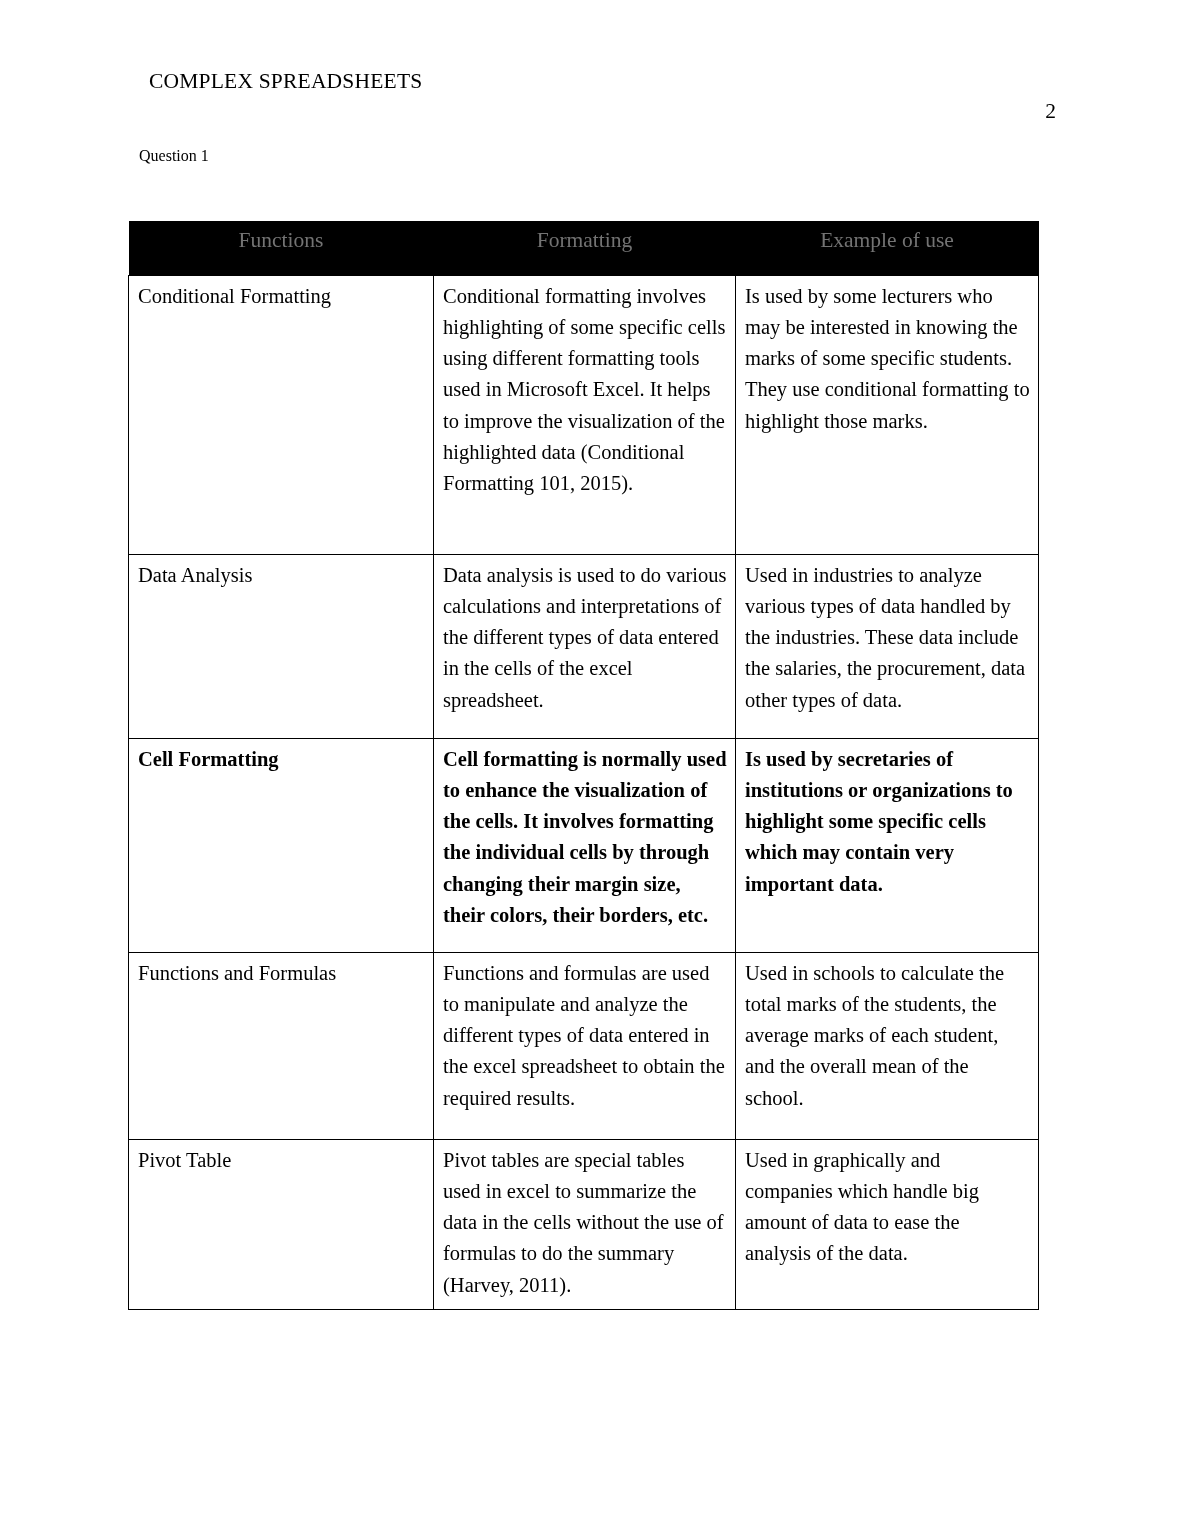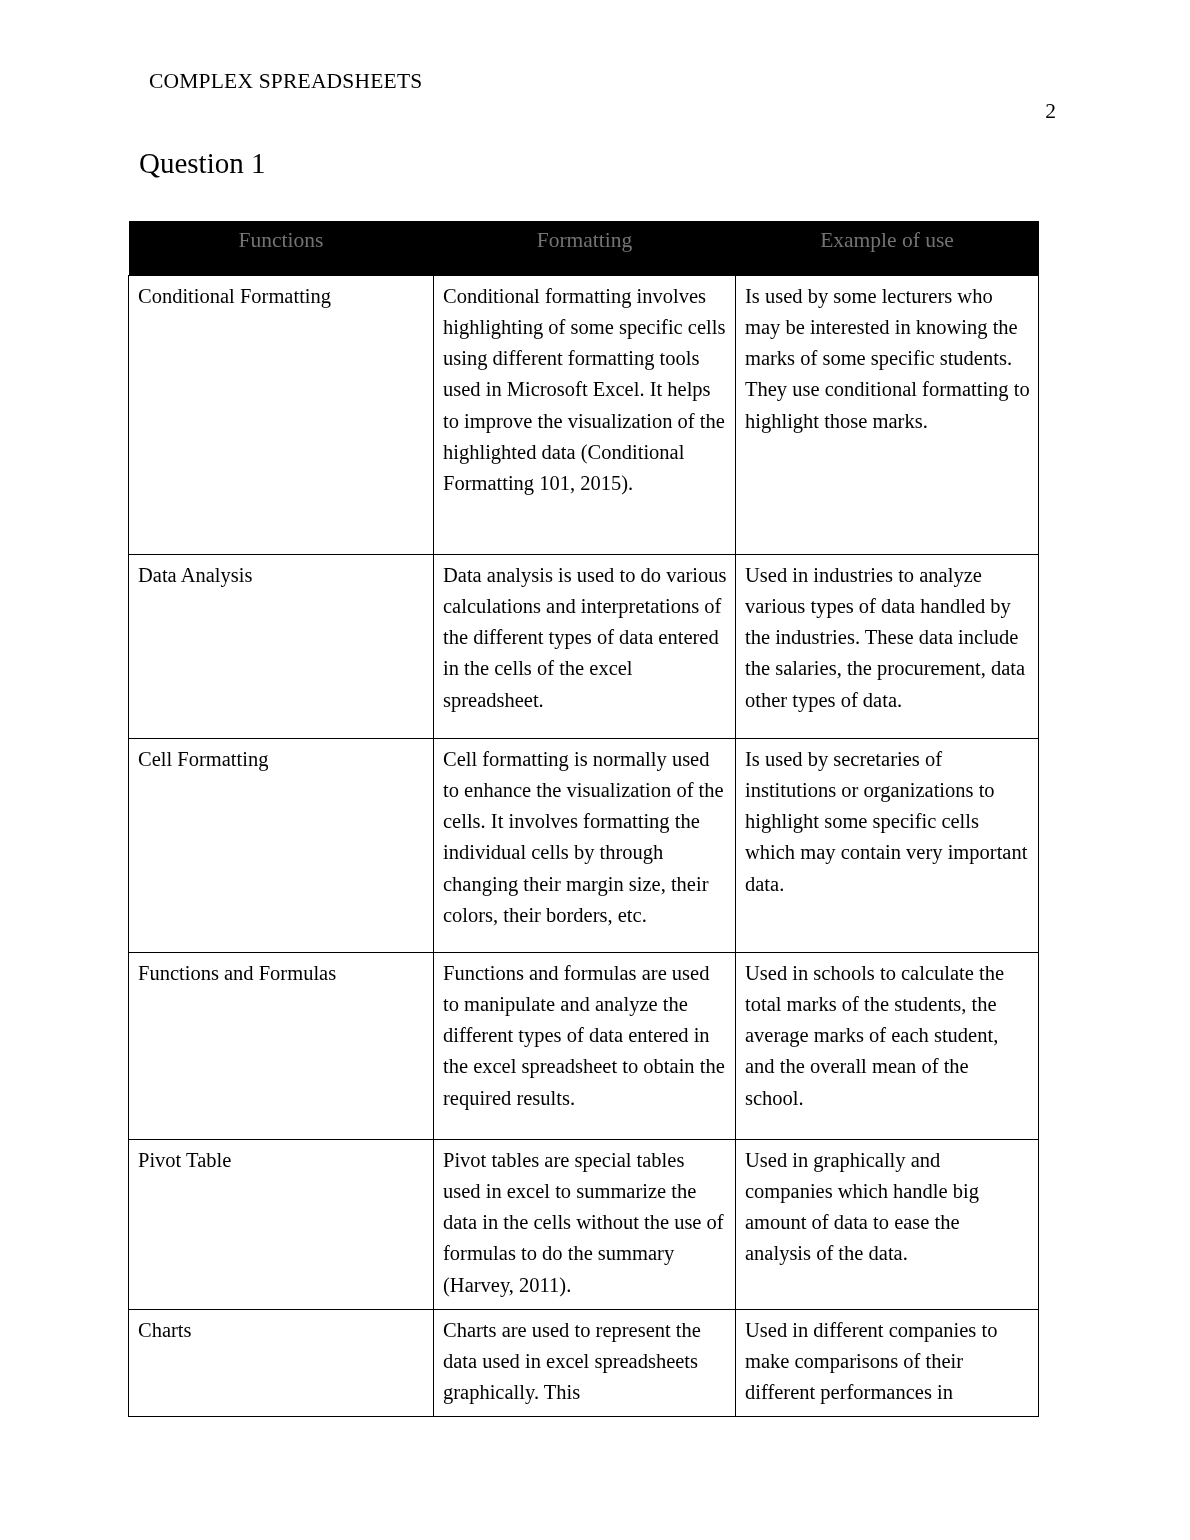--- a/index.html
+++ b/index.html
@@ -40,21 +40,21 @@
     width: 1056px;
     text-align: right;
     font-size: 21.5px;
     line-height: 1.2;
   }
 
   .question-label {
     position: absolute;
     left: 139px;
     top: 146px;
-    font-size: 29px;
+    font-size: 16px;
     line-height: 1.2;
     white-space: nowrap;
   }
 
   
   .fn-table {
     position: absolute;
     left: 128px;
     top: 221px;
     width: 910px;
@@ -86,21 +86,21 @@
     background: #ffffff;
   }
 
   .fn-table tbody td.col-fn {
     padding-right: 4px;
   }
 
   
   tr[data-row="0"] td { height: 265px; }
   tr[data-row="1"] td { height: 170px; margin-top: 28px; }
-  tr[data-row="2"] td { height: 200px; }
+  tr[data-row="2"] td { height: 200px; font-weight: bold; }
   tr[data-row="3"] td { height: 173px; }
   tr[data-row="4"] td { height: 140px; }
   tr[data-row="5"] td { height: 78px; }
 
   tr[data-row="5"] td { overflow: hidden; }
 </style>
 </head>
 <body>
 
 <div class="page">
@@ -143,21 +143,16 @@
       <tr data-row="3">
         <td class="col-fn">Functions and Formulas</td>
         <td>Functions and formulas are used to manipulate and analyze the different types of data entered in the excel spreadsheet to obtain the required results.</td>
         <td>Used in schools to calculate the total marks of the students, the average marks of each student, and the overall mean of the school.</td>
       </tr>
       <tr data-row="4">
         <td class="col-fn">Pivot Table</td>
         <td>Pivot tables are special tables used in excel to summarize the data in the cells without the use of formulas to do the summary (Harvey, 2011).</td>
         <td>Used in graphically and companies which handle big amount of data to ease the analysis of the data.</td>
       </tr>
-      <tr data-row="5">
-        <td class="col-fn">Charts</td>
-        <td>Charts are used to represent the data used in excel spreadsheets graphically. This</td>
-        <td>Used in different companies to make comparisons of their different performances in</td>
-      </tr>
     </tbody>
   </table>
 
 </div>
 
 </body></html>

